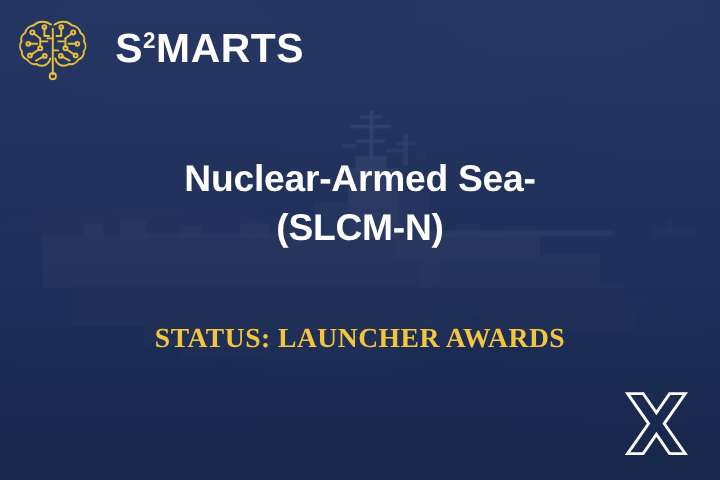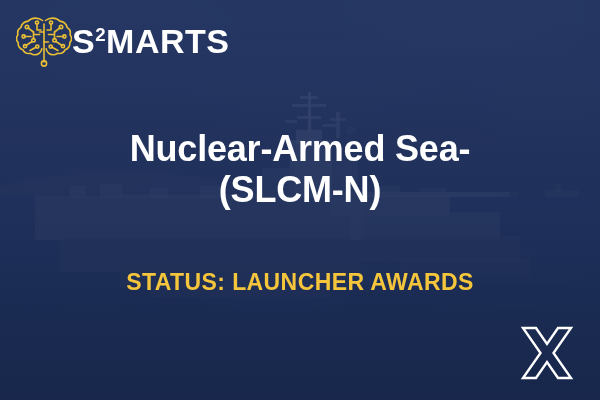--- a/index.html
+++ b/index.html
@@ -111,21 +111,21 @@
   
   .content { position: absolute; inset: 0; }
 
   
   .logo {
     position: absolute;
     left: 16px;
     top: 12px;
     display: flex;
     align-items: center;
-    gap: 0;
+    gap: 24px;
   }
   .brain-icon { width: 56px; height: 58px; display: block; }
   .wordmark {
     color: #ffffff;
     font-size: 34px;
     font-weight: bold;
     letter-spacing: .5px;
     line-height: 1;
     white-space: nowrap;
   }
@@ -136,36 +136,37 @@
   }
 
   
   .headline {
     position: absolute;
     left: 50px;
     top: 128px;
     width: 500px;
     text-align: center;
     color: #ffffff;
-    font-size: 36px;
+    font-size: 31px;
     font-weight: bold;
     line-height: 41px;
     letter-spacing: -0.2px;
   }
 
   .status {
     position: absolute;
     left: 50px;
     top: 269px;
     width: 500px;
     text-align: center;
     color: #f5c63c;
     font-size: 23px;
     font-weight: bold;
     letter-spacing: .4px;
+    font-family: Liberation Serif, serif;
   }
 
   
   .xmark {
     position: absolute;
     right: 22px;
     bottom: 16px;
     width: 62px;
     height: 62px;
   }

